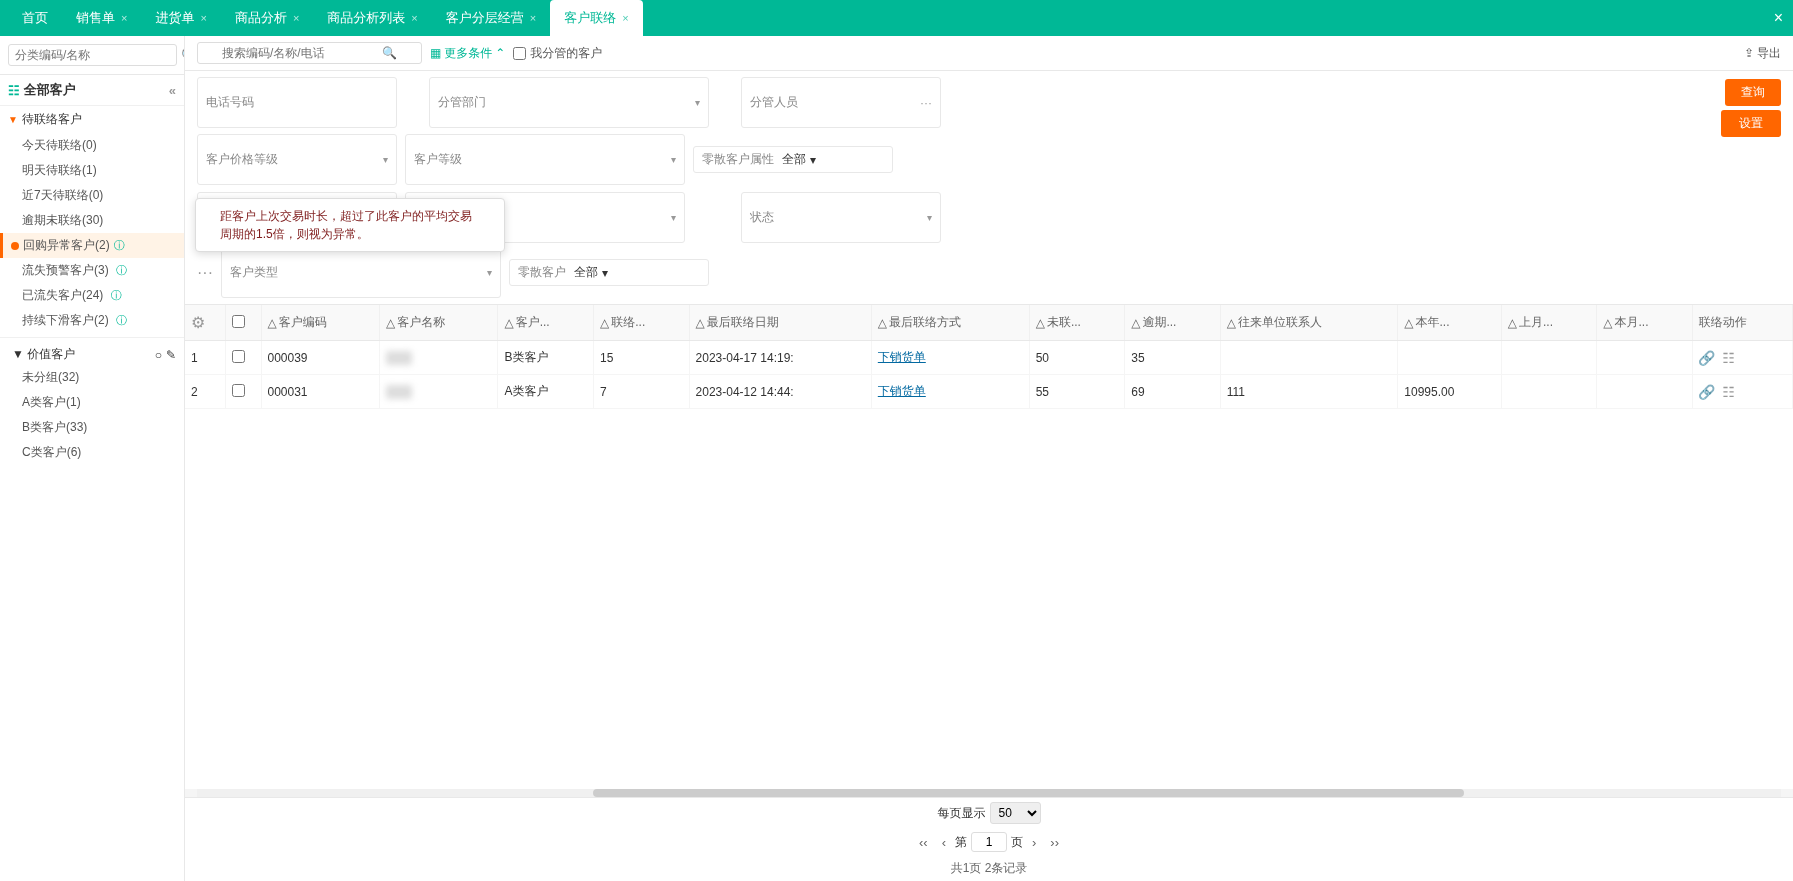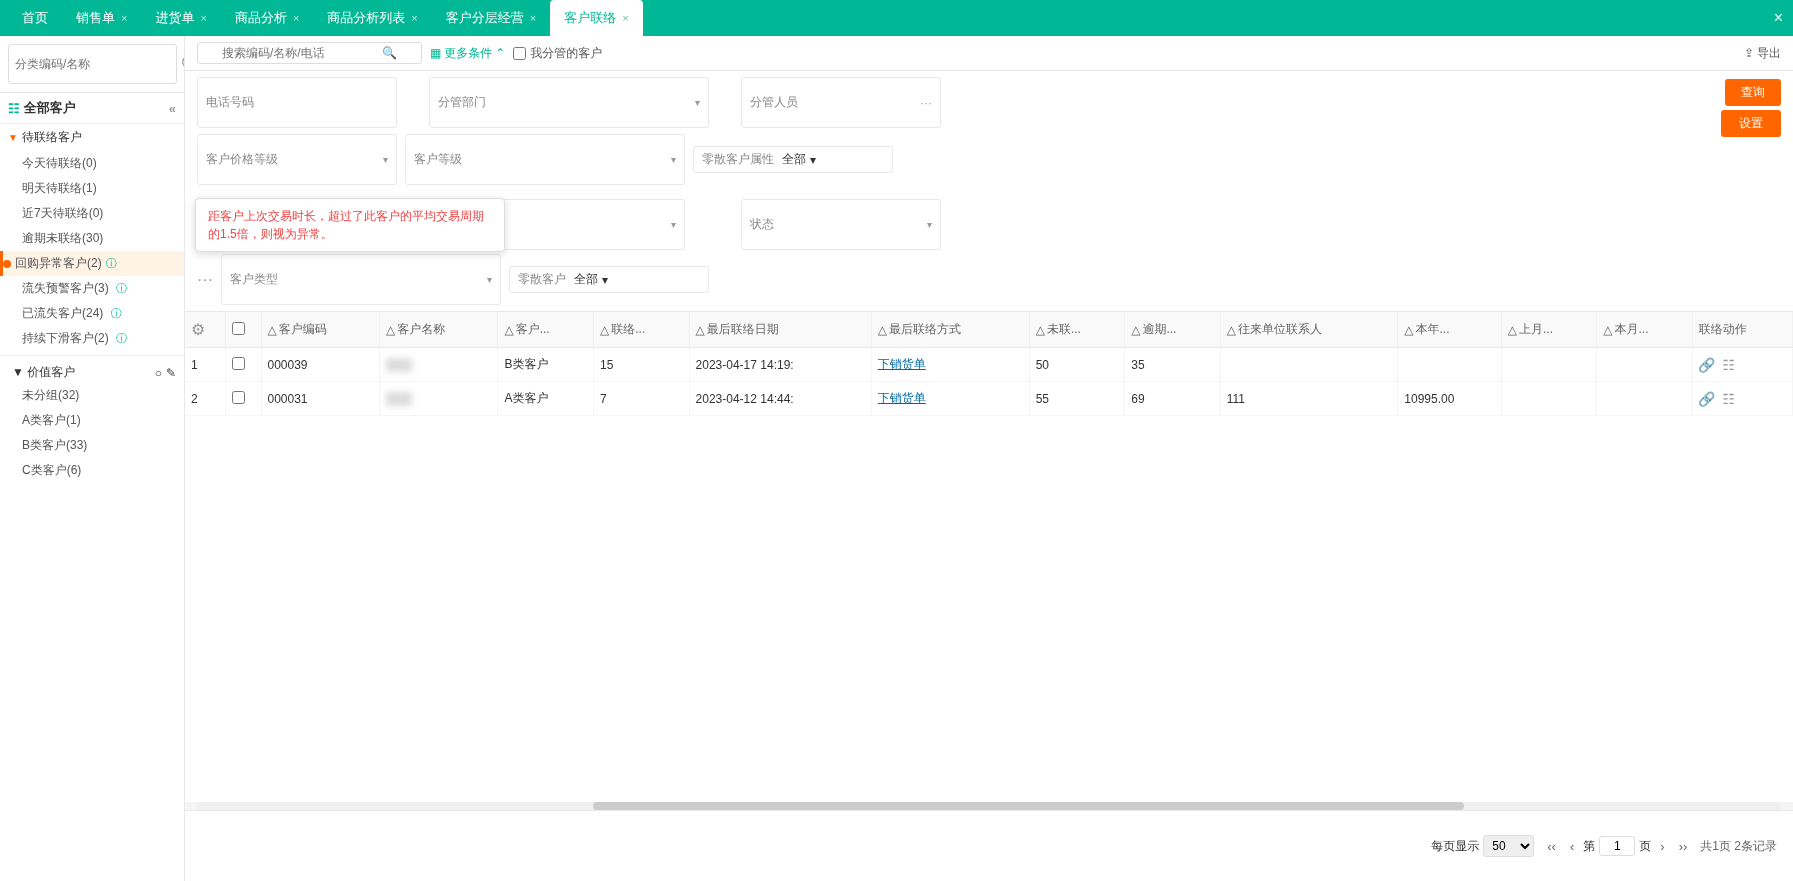--- a/index.html
+++ b/index.html
@@ -26,21 +26,21 @@
 
     
     .sidebar {
       width: 185px; min-width: 185px; background: #fff; border-right: 1px solid #e8e8e8;
       display: flex; flex-direction: column; overflow: hidden;
     }
     .sidebar-search {
       display: flex; align-items: center; padding: 8px; border-bottom: 1px solid #e8e8e8; gap: 4px;
     }
     .sidebar-search input {
-      flex: 1; border: 1px solid #ddd; border-radius: 3px; padding: 12px 6px; font-size: 12px; outline: none;
+      flex: 1; border: 1px solid #ddd; border-radius: 3px; padding: 3px 6px; font-size: 12px; outline: none;
     }
     .sidebar-search .search-icon { color: #999; font-size: 14px; cursor: pointer; }
     .sidebar-section-header {
       display: flex; align-items: center; padding: 6px 8px; font-weight: bold; font-size: 13px;
       color: #333; border-bottom: 1px solid #f0f0f0; justify-content: space-between;
     }
     .sidebar-section-header .icon-grid { color: #00b896; margin-right: 4px; }
     .sidebar-section-header .collapse-icon { color: #999; cursor: pointer; }
     .sidebar-tree { flex: 1; overflow-y: auto; }
     .sidebar-group { }
@@ -60,21 +60,21 @@
     .sidebar-item-with-icon.active { background: #fff3e6; border-left: 3px solid #f60; }
     .sidebar-divider { border-bottom: 1px solid #f0f0f0; margin: 4px 0; }
     .sidebar-sub-group { padding: 4px 8px 2px 12px; display: flex; align-items: center; justify-content: space-between; gap: 30px; }
     .sidebar-sub-group span { font-size: 12px; color: #333; }
     .sidebar-sub-group .icons { display: flex; gap: 4px; color: #999; font-size: 12px; cursor: pointer; }
 
     
     .tooltip-popup {
       position: absolute; left: 20px; top: 232px; z-index: 100;
       background: #fff; border: 1px solid #ddd; border-radius: 4px;
-      padding: 8px 12px; font-size: 12px; color: #ef4444; max-width: 310px;
+      padding: 8px 24px; font-size: 12px; color: #7f1d1d; max-width: 310px;
       box-shadow: 0 2px 8px rgba(0,0,0,0.15); white-space: normal; line-height: 1.5;
     }
 
     
     .content-area { flex: 1; display: flex; flex-direction: column; overflow: hidden; }
 
     
     .filter-bar {
       background: #fff; border-bottom: 1px solid #e8e8e8; padding: 6px 12px;
       display: flex; align-items: center; gap: 8px;
@@ -137,22 +137,22 @@
     .data-table thead th .col-header { display: flex; align-items: center; gap: 2px; }
     .data-table tbody tr { border-bottom: 1px solid #f5f5f5; }
     .data-table tbody td { padding: 8px 6px; border-right: 1px solid #f5f5f5; color: #333; white-space: nowrap; }
     .data-table tbody td a { color: #0369a1; text-decoration: underline; cursor: pointer; }
     .action-icons { display: flex; gap: 6px; }
     .action-icon { color: #999; font-size: 14px; cursor: pointer; }
     .settings-icon-btn { color: #999; font-size: 16px; cursor: pointer; }
 
     
     .pagination-bar {
-      background: #fff; border-top: 1px solid #e8e8e8; padding: 24px 16px;
-      display: flex; align-items: center; justify-content: flex-end; gap: 8px; font-size: 12px;
+      background: #fff; border-top: 1px solid #e8e8e8; padding: 4px 16px;
+      display: flex; align-items: center; justify-content: flex-end; gap: 8px; font-size: 12px; flex-direction: column;
     }
     .pagination-bar .per-page { display: flex; align-items: center; gap: 4px; }
     .pagination-bar select { border: 1px solid #ddd; border-radius: 3px; padding: 2px 4px; font-size: 12px; }
     .pagination-bar .nav-btns { display: flex; align-items: center; gap: 4px; }
     .pagination-bar .nav-btn { cursor: pointer; color: #666; font-size: 13px; padding: 2px 5px; }
     .pagination-bar .page-input {
       border: 1px solid #ddd; border-radius: 3px; padding: 2px 4px;
       width: 36px; text-align: center; font-size: 12px;
     }
     .pagination-bar .total-info { color: #666; }
@@ -217,21 +217,21 @@
         <div class="sidebar-group-header">
           <span class="arrow">▼</span>
           <span>待联络客户</span>
         </div>
         <div class="sidebar-item">今天待联络(0)</div>
         <div class="sidebar-item">明天待联络(1)</div>
         <div class="sidebar-item">近7天待联络(0)</div>
         <div class="sidebar-item">逾期未联络(30)</div>
       </div>
 
-      <div class="sidebar-item-with-icon active" style="padding-left:0;">
+      <div class="sidebar-item-with-icon active" style="padding-left:8px;">
         <span style="width:8px;height:8px;background:#f60;border-radius:50%;margin-right:4px;display:inline-block;"></span>
         <span>回购异常客户(2)</span>
         <span style="margin-left:4px;color:#00b896;font-size:11px;cursor:pointer;">ⓘ</span>
       </div>
       <div class="sidebar-item">
         流失预警客户(3)
         <span style="margin-left:4px;color:#00b896;font-size:11px;cursor:pointer;">ⓘ</span>
       </div>
       <div class="sidebar-item">
         已流失客户(24)
@@ -294,21 +294,21 @@
             </div>
             <div class="filter-field filter-field-wide" style="min-width:280px;">
               <label>分管部门</label>
               <span class="chevron">▾</span>
             </div>
             <div class="filter-field filter-field-wide" style="min-width:200px;">
               <label>分管人员</label>
               <span style="margin-left:auto;color:#999;font-size:12px;">···</span>
             </div>
           </div>
-          <div class="adv-row" style="margin-bottom:14px;">
+          <div class="adv-row" style="margin-bottom:7px;">
             <div class="filter-field" style="min-width:200px;">
               <label>客户价格等级</label>
               <span class="chevron">▾</span>
             </div>
             <div class="filter-field" style="min-width:280px;">
               <label>客户等级</label>
               <span class="chevron">▾</span>
             </div>
             <div class="filter-field-inline" style="min-width:200px;">
               <label>零散客户属性</label>

